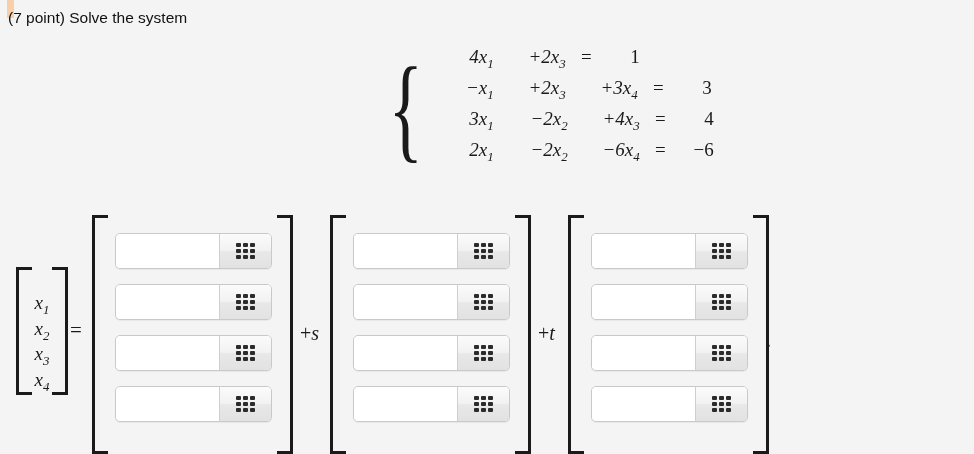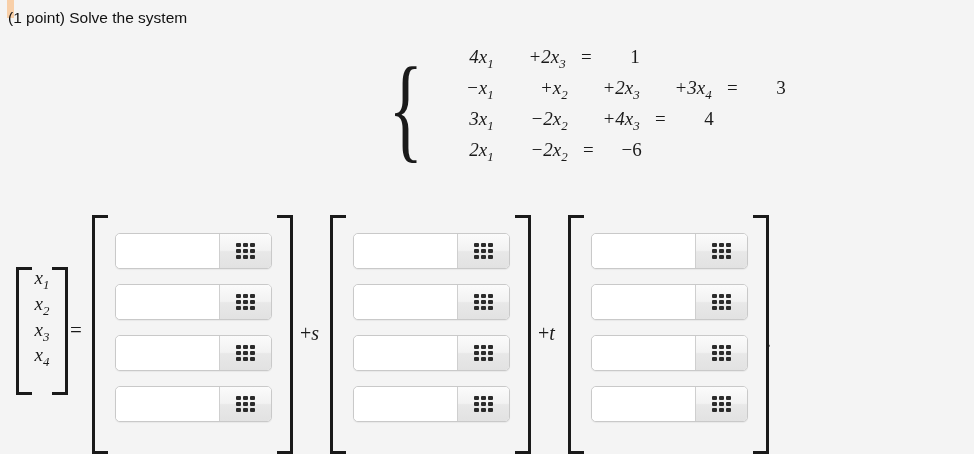--- a/index.html
+++ b/index.html
@@ -117,21 +117,21 @@
   .xvec .bracket.left  { left: 0; }
   .xvec .bracket.right { right: 0; }
   .xvec-items {
     position: absolute;
     left: 13px;
     right: 13px;
     top: 0;
     bottom: 0;
     display: flex;
     flex-direction: column;
-    justify-content: flex-start;
+    justify-content: flex-end;
     align-items: center;
     font-size: 19px;
     font-style: italic;
   }
   .xvec-items span sub { font-size: 0.68em; }
 
   .equals-sign {
     position: absolute;
     left: 70px;
     top: 113px;
@@ -221,53 +221,53 @@
     top: 124px;
     font-size: 20px;
     color: #1a1a1a;
   }
 </style>
 </head>
 <body>
 
 <div class="cursor-artifact"></div>
 
-<div class="prompt-line">(1 point) Solve the system</div>
+<div class="prompt-line">(7 point) Solve the system</div>
 
 <div class="system-block">
   <div class="sys-brace">{</div>
   <div class="eq-rows">
 
     <div class="eq-row">
       <span class="eq-cell eq-c1"><span>4x</span><sub>1</sub></span>
       <span class="eq-cell eq-c3"><span>+2x</span><sub>3</sub></span>
       <span class="eq-eq">=</span>
       <span class="eq-rhs">1</span>
     </div>
 
     <div class="eq-row">
       <span class="eq-cell eq-c1"><span>−x</span><sub>1</sub></span>
-      <span class="eq-cell eq-c2"><span>+x</span><sub>2</sub></span>
       <span class="eq-cell eq-c3"><span>+2x</span><sub>3</sub></span>
       <span class="eq-cell eq-c4"><span>+3x</span><sub>4</sub></span>
       <span class="eq-eq">=</span>
       <span class="eq-rhs">3</span>
     </div>
 
     <div class="eq-row">
       <span class="eq-cell eq-c1"><span>3x</span><sub>1</sub></span>
       <span class="eq-cell eq-c2"><span>−2x</span><sub>2</sub></span>
       <span class="eq-cell eq-c3"><span>+4x</span><sub>3</sub></span>
       <span class="eq-eq">=</span>
       <span class="eq-rhs">4</span>
     </div>
 
     <div class="eq-row">
       <span class="eq-cell eq-c1"><span>2x</span><sub>1</sub></span>
       <span class="eq-cell eq-c2"><span>−2x</span><sub>2</sub></span>
+      <span class="eq-cell eq-c4"><span>−6x</span><sub>4</sub></span>
       <span class="eq-eq">=</span>
       <span class="eq-rhs">−6</span>
     </div>
 
   </div>
 </div>
 
 <div class="solution-row">
 
   <div class="xvec">

